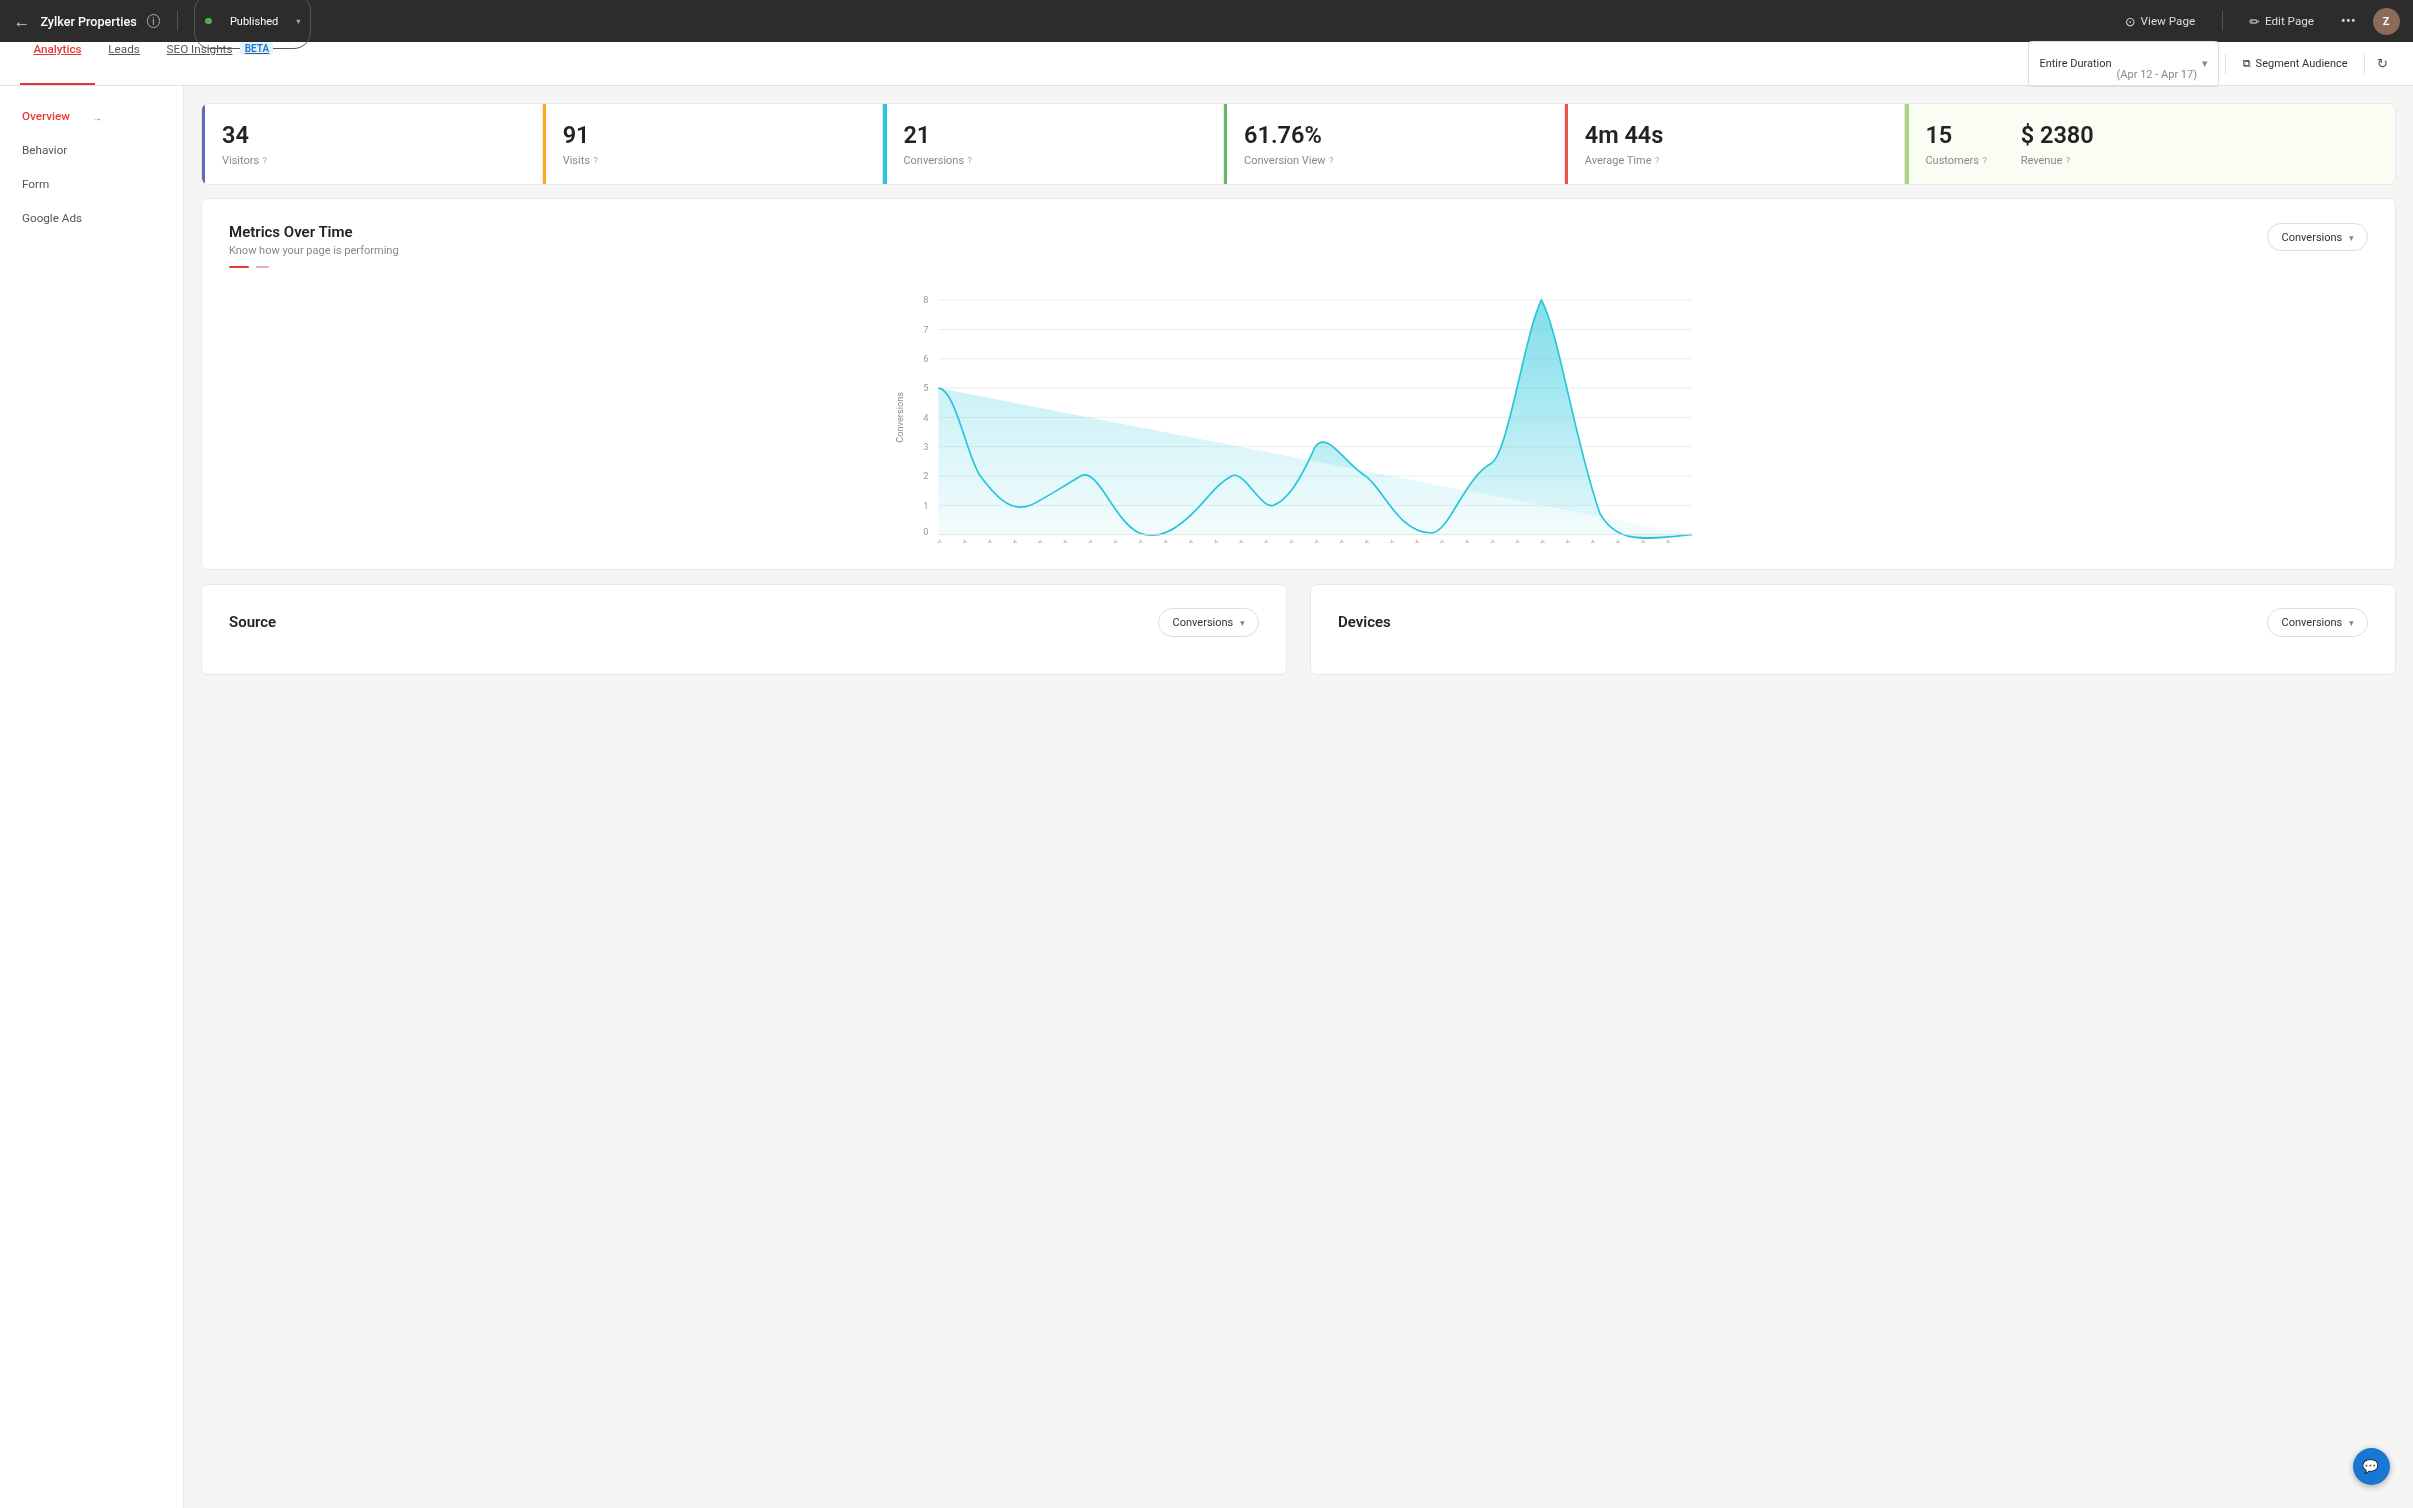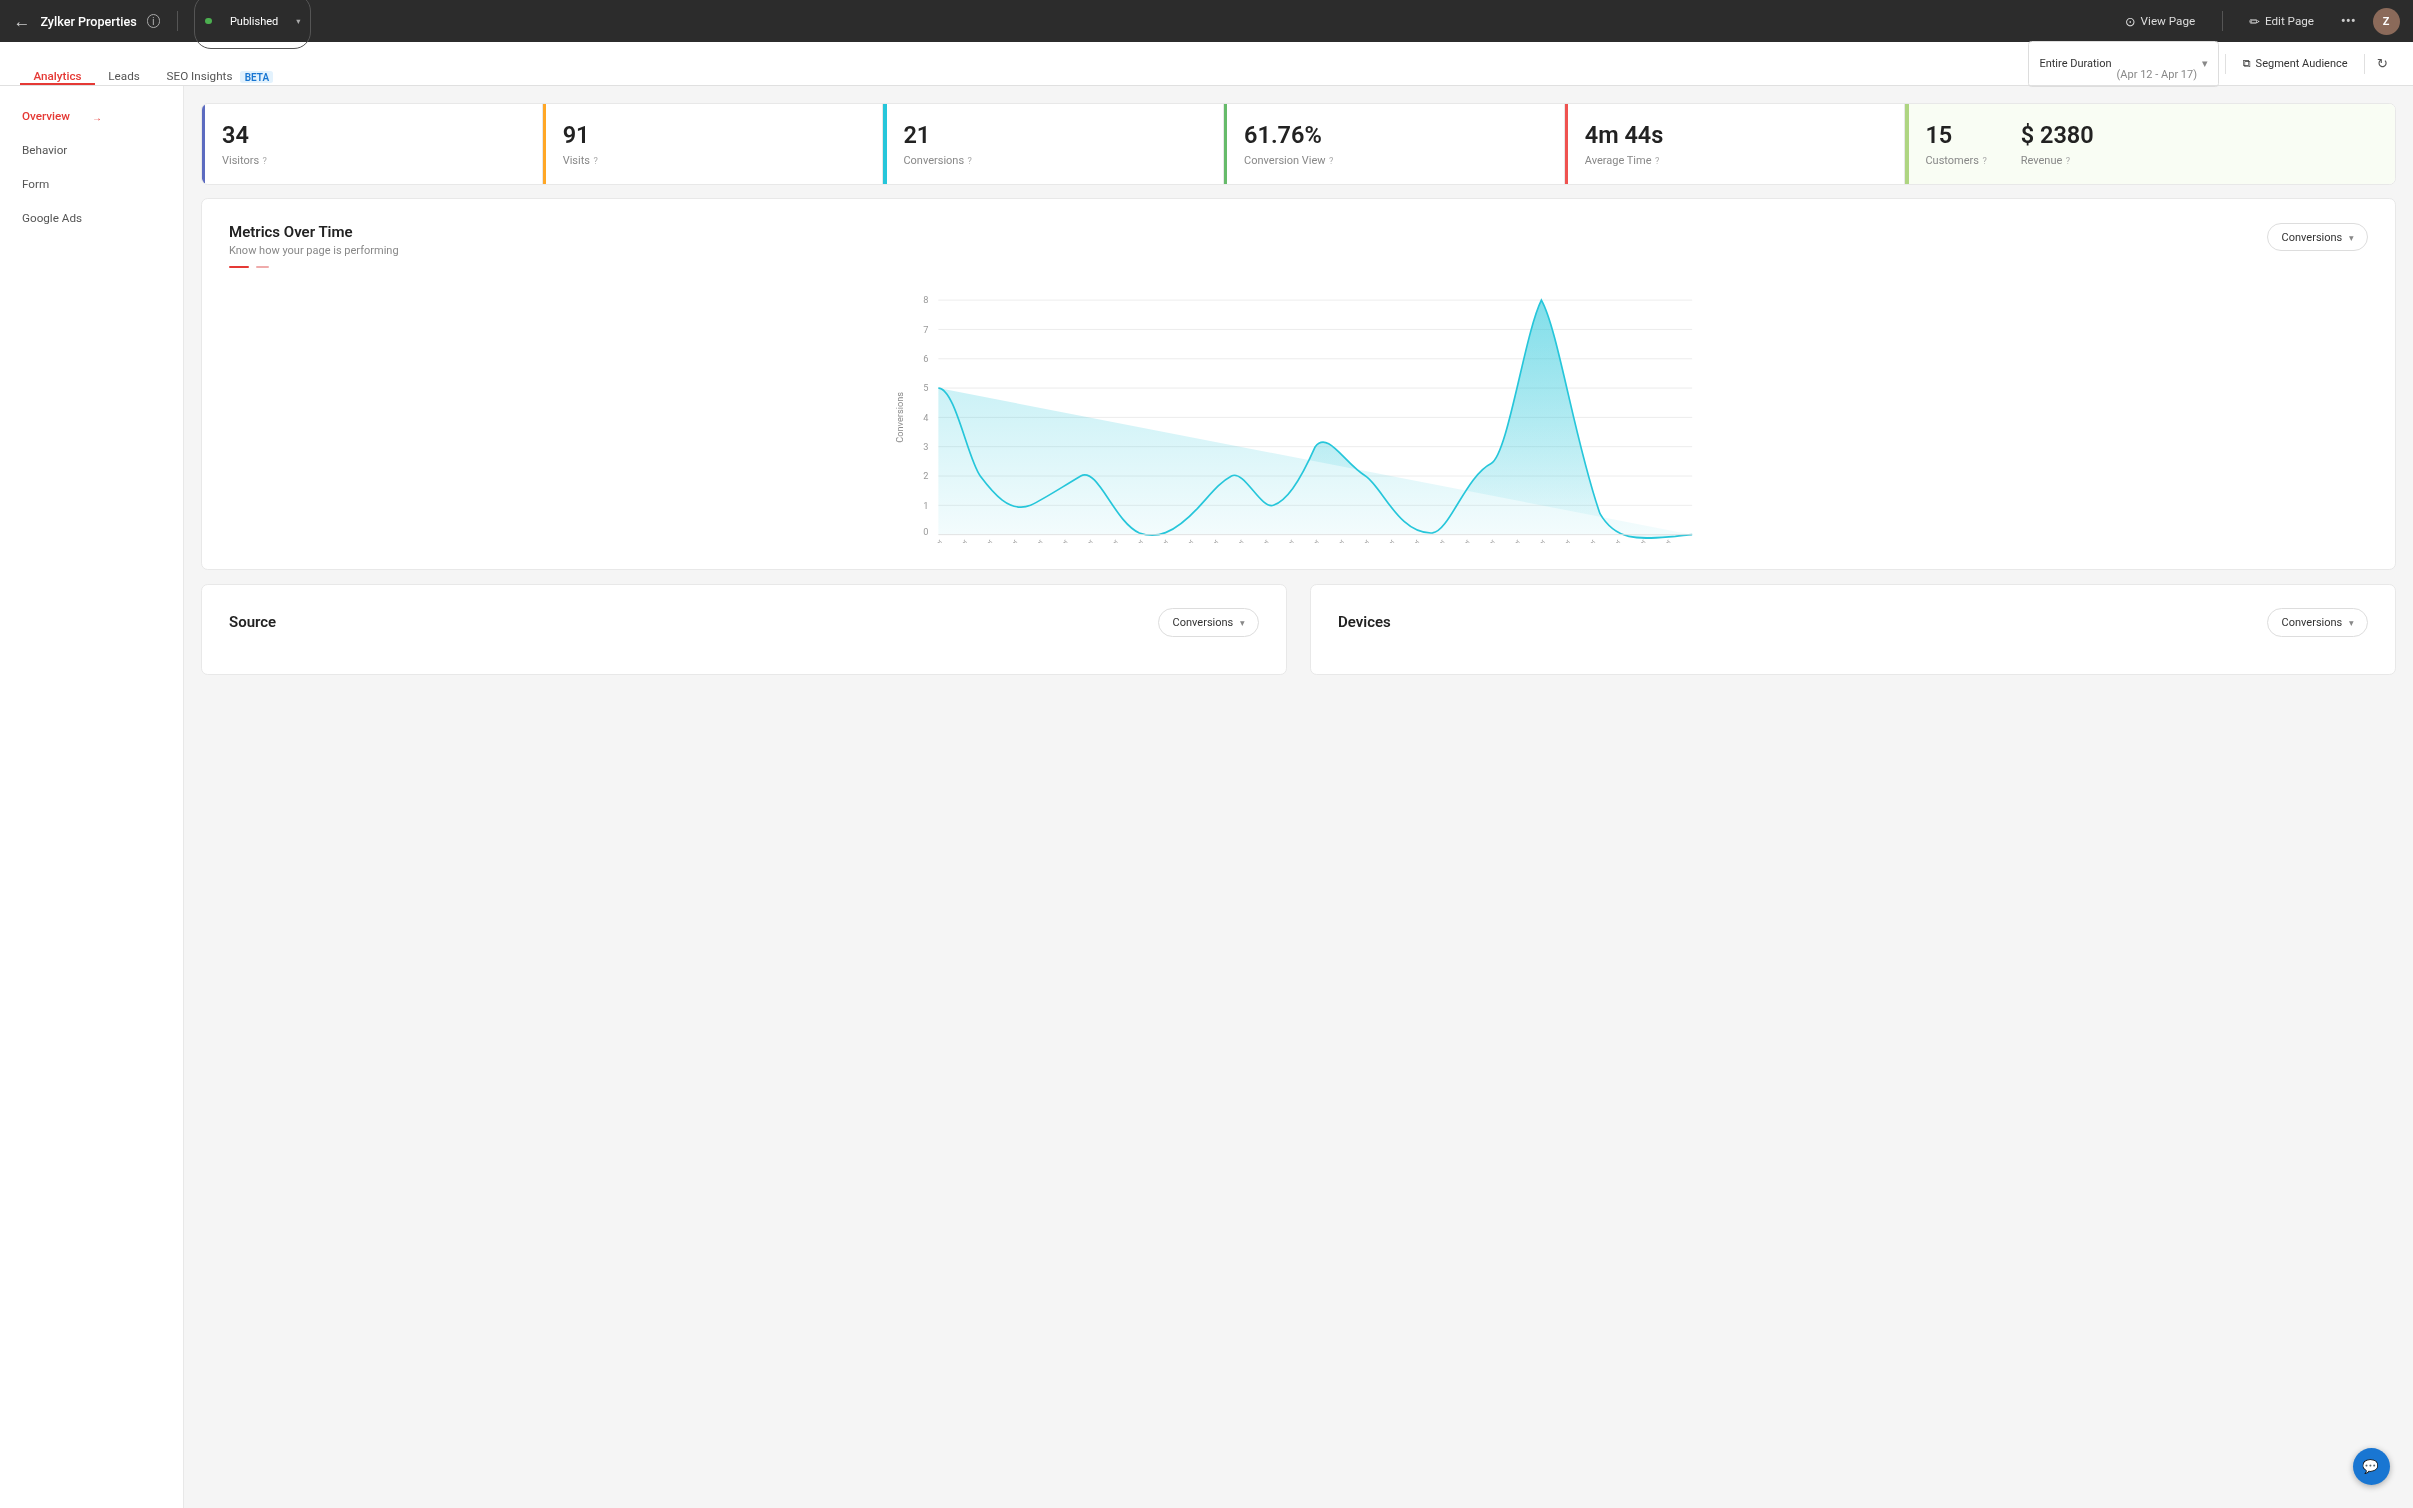--- a/index.html
+++ b/index.html
@@ -14,21 +14,21 @@
     .top-nav .published-dot { width: 6.7px; height: 6.7px; background: #4caf50; border-radius: 50%; }
     .top-nav .spacer { flex: 1; }
     .top-nav .nav-action { display: flex; align-items: center; gap: 5px; color: #ddd; cursor: pointer; font-size: 11.7px; padding: 5px 10px; border-radius: 3.4px; }
     .top-nav .more-btn { color: #ccc; cursor: pointer; font-size: 15px; padding: 3.4px 6.7px; }
     .top-nav .avatar { width: 27px; height: 27px; border-radius: 50%; background: #8b6a5a; overflow: hidden; display: flex; align-items: center; justify-content: center; color: #fff; font-size: 10px; cursor: pointer; }
 
     
     .tab-bar {
       display: flex; align-items: center; background: #fff; border-bottom: 0.8px solid #e0e0e0; padding: 0 20px; height: 44px;
     }
-    .tab-item { padding: 0 13.4px; height: 100%; display: flex; align-items: flex-end; cursor: pointer; font-size: 11.7px; color: #555; border-bottom: 2.5px solid transparent; margin-bottom: -0.8px; }
+    .tab-item { padding: 0 13.4px; height: 100%; display: flex; align-items: flex-start; cursor: pointer; font-size: 11.7px; color: #555; border-bottom: 2.5px solid transparent; margin-bottom: -0.8px; text-decoration: underline; }
     .tab-item.active { color: #e53935; border-bottom-color: #e53935; font-weight: 500; }
     .tab-item .beta-badge { font-size: 10px; background: #e3f2fd; color: #1976d2; border-radius: 2.5px; padding: 0.8px 4.2px; margin-left: 8px; font-weight: 600; }
     .tab-bar .tab-spacer { flex: 1; }
     .tab-bar .duration-selector { display: flex; align-items: center; gap: 5px; cursor: pointer; font-size: 11px; color: #333; padding: 5px 10px; border: 0.8px solid #ddd; border-radius: 3.4px; }
     .tab-bar .segment-btn { display: flex; align-items: center; gap: 5px; cursor: pointer; font-size: 11px; color: #333; padding: 5px 10px; }
     .tab-bar .refresh-btn { cursor: pointer; color: #555; padding: 5px; font-size: 13.4px; }
     .tab-bar .tab-divider { width: 0.8px; height: 20px; background: #e0e0e0; margin: 0 6.7px; }
 
     
     .main-layout { display: flex; min-height: calc(100vh - 85px); }

